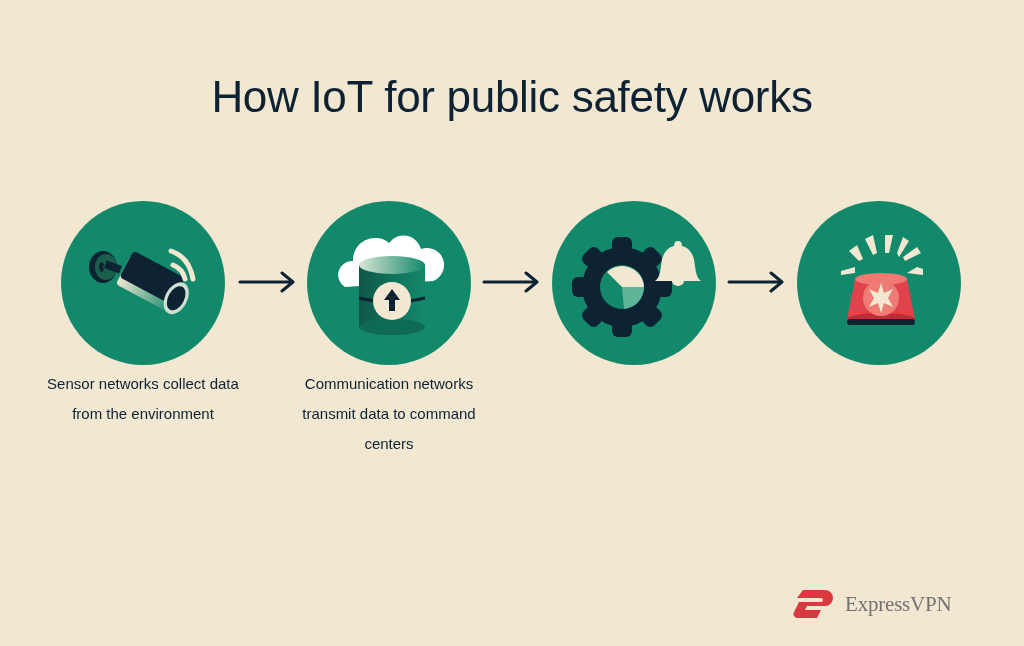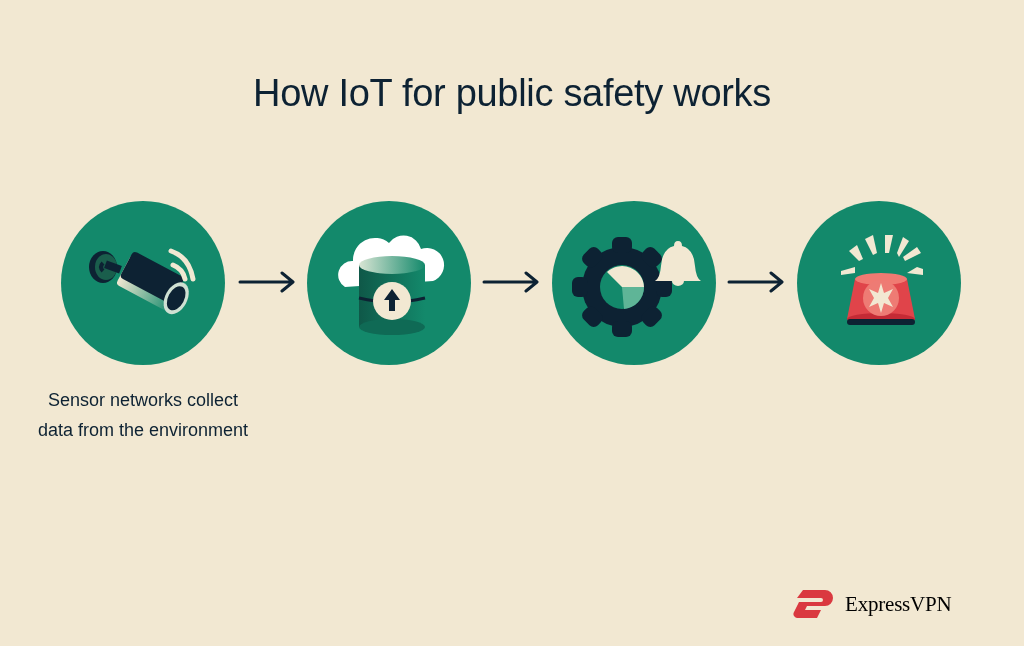--- a/index.html
+++ b/index.html
@@ -5,39 +5,39 @@
   html, body { margin: 0; padding: 0; }
   body {
     width: 1024px; height: 646px; overflow: hidden;
     background: #f2e8d2;
     font-family: "Liberation Sans", "DejaVu Sans", sans-serif;
     color: #0d2233;
     position: relative;
   }
   .title {
     position: absolute; left: 0; top: 72px; width: 1024px;
-    text-align: center; font-size: 38px; font-weight: 400; letter-spacing: -0.3px;
+    text-align: center; font-size: 44px; font-weight: 400; letter-spacing: -0.3px;
     color: #0d2233; margin: 0;
   }
   .step { position: absolute; top: 201px; width: 220px; }
   .circle {
     width: 164px; height: 164px; border-radius: 50%;
     background: #13896b; margin: 0 auto; position: relative; overflow: hidden;
   }
   .circle svg { position: absolute; left: 0; top: 0; width: 164px; height: 164px; }
   .label {
-    margin-top: 20px; text-align: center; font-size: 18px; line-height: 30px;
+    margin-top: 4px; text-align: center; font-size: 15px; line-height: 30px;
     color: #0d2233;
   }
   .arrow { position: absolute; top: 270px; width: 60px; height: 24px; }
   .arrow svg { width: 60px; height: 24px; }
   .logo { position: absolute; left: 791px; top: 588px; display: flex; align-items: center; }
   .logo-text {
     font-family: "Liberation Serif", "DejaVu Serif", serif;
-    font-size: 21px; color: #000000; margin-left: 10px; letter-spacing: -0.2px;
+    font-size: 21px; color: #737373; margin-left: 10px; letter-spacing: -0.2px;
   }
 </style>
 </head>
 <body>
 
 <h1 class="title">How IoT for public safety works</h1>
 
 <div class="step" style="left:33px;">
   <div class="circle">
     <svg viewBox="0 0 164 164">
@@ -90,20 +90,21 @@
       <path d="M38 86 a14 14 0 0 1 8-26 a22 22 0 0 1 36-18 a18 18 0 0 1 32 6 a16 16 0 0 1 12 32 Z" fill="#ffffff"></path>
 
       <rect x="52" y="64" width="66" height="62" fill="url(#dbg)"></rect>
       <ellipse cx="85" cy="126" rx="33" ry="8" fill="#0f6a55"></ellipse>
       <ellipse cx="85" cy="64" rx="33" ry="9" fill="url(#dbtop)"></ellipse>
       <path d="M52 97 q33 8 66 0" stroke="#0d2233" stroke-width="3" fill="none"></path>
       <circle cx="85" cy="100" r="19" fill="#f2e8d2"></circle>
       <path d="M85 88 L93 99 H88 V110 H82 V99 H77 Z" fill="#0d2233"></path>
     </svg>
   </div>
+  <div class="label">Communication networks transmit data to command centers</div>
 </div>
 
 <div class="arrow" style="left:482px;">
   <svg viewBox="0 0 60 24">
       <path d="M2 12 H54 M44 3 L55 12 L44 21" stroke="#0d2233" stroke-width="3" fill="none" stroke-linecap="round" stroke-linejoin="round"></path>
     </svg>
 </div>
 
 <div class="step" style="left:524px;">
   <div class="circle">

